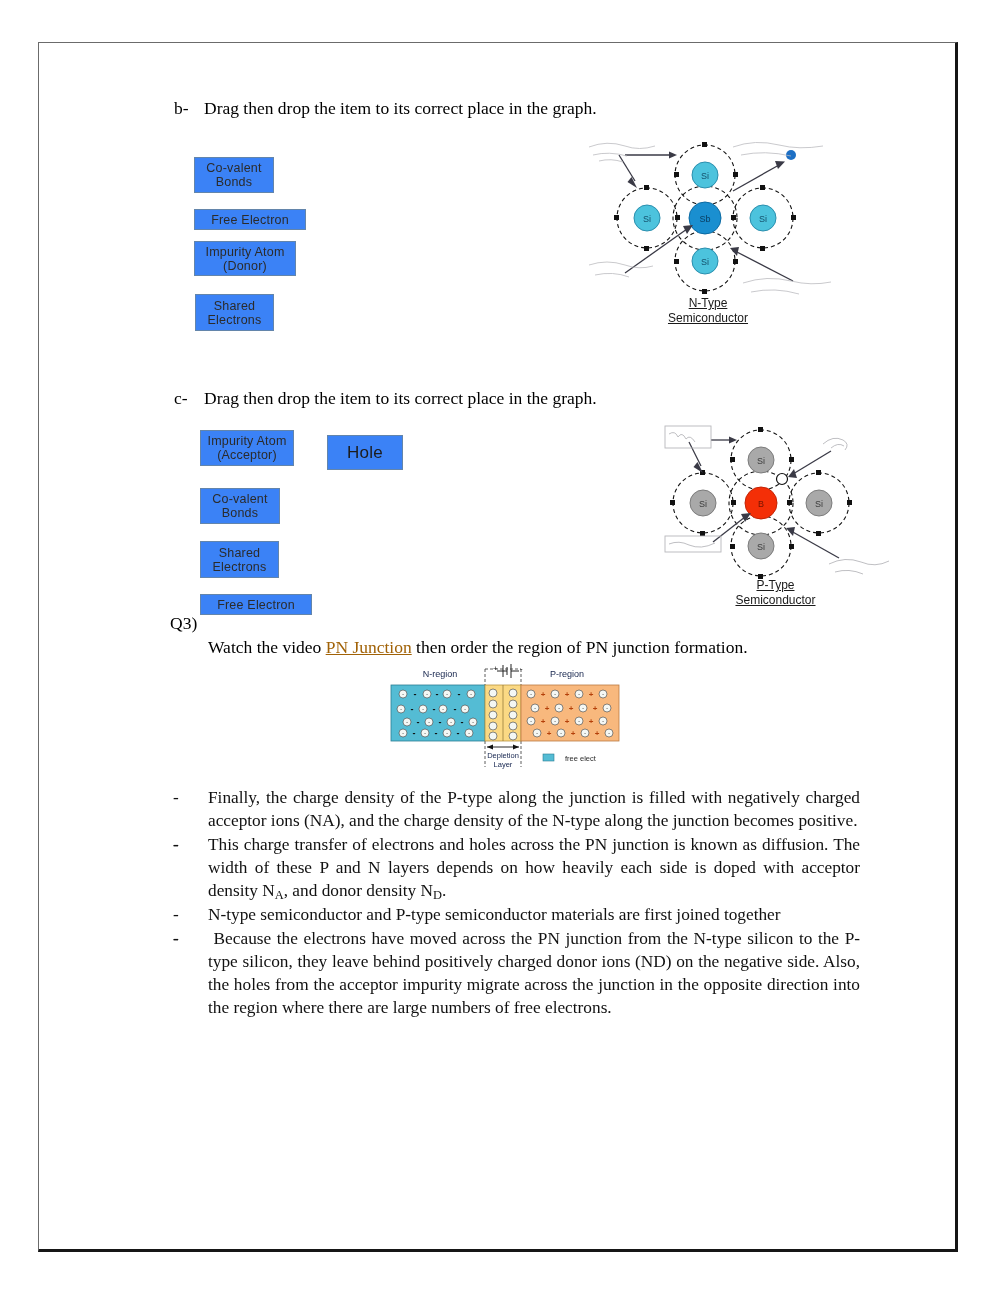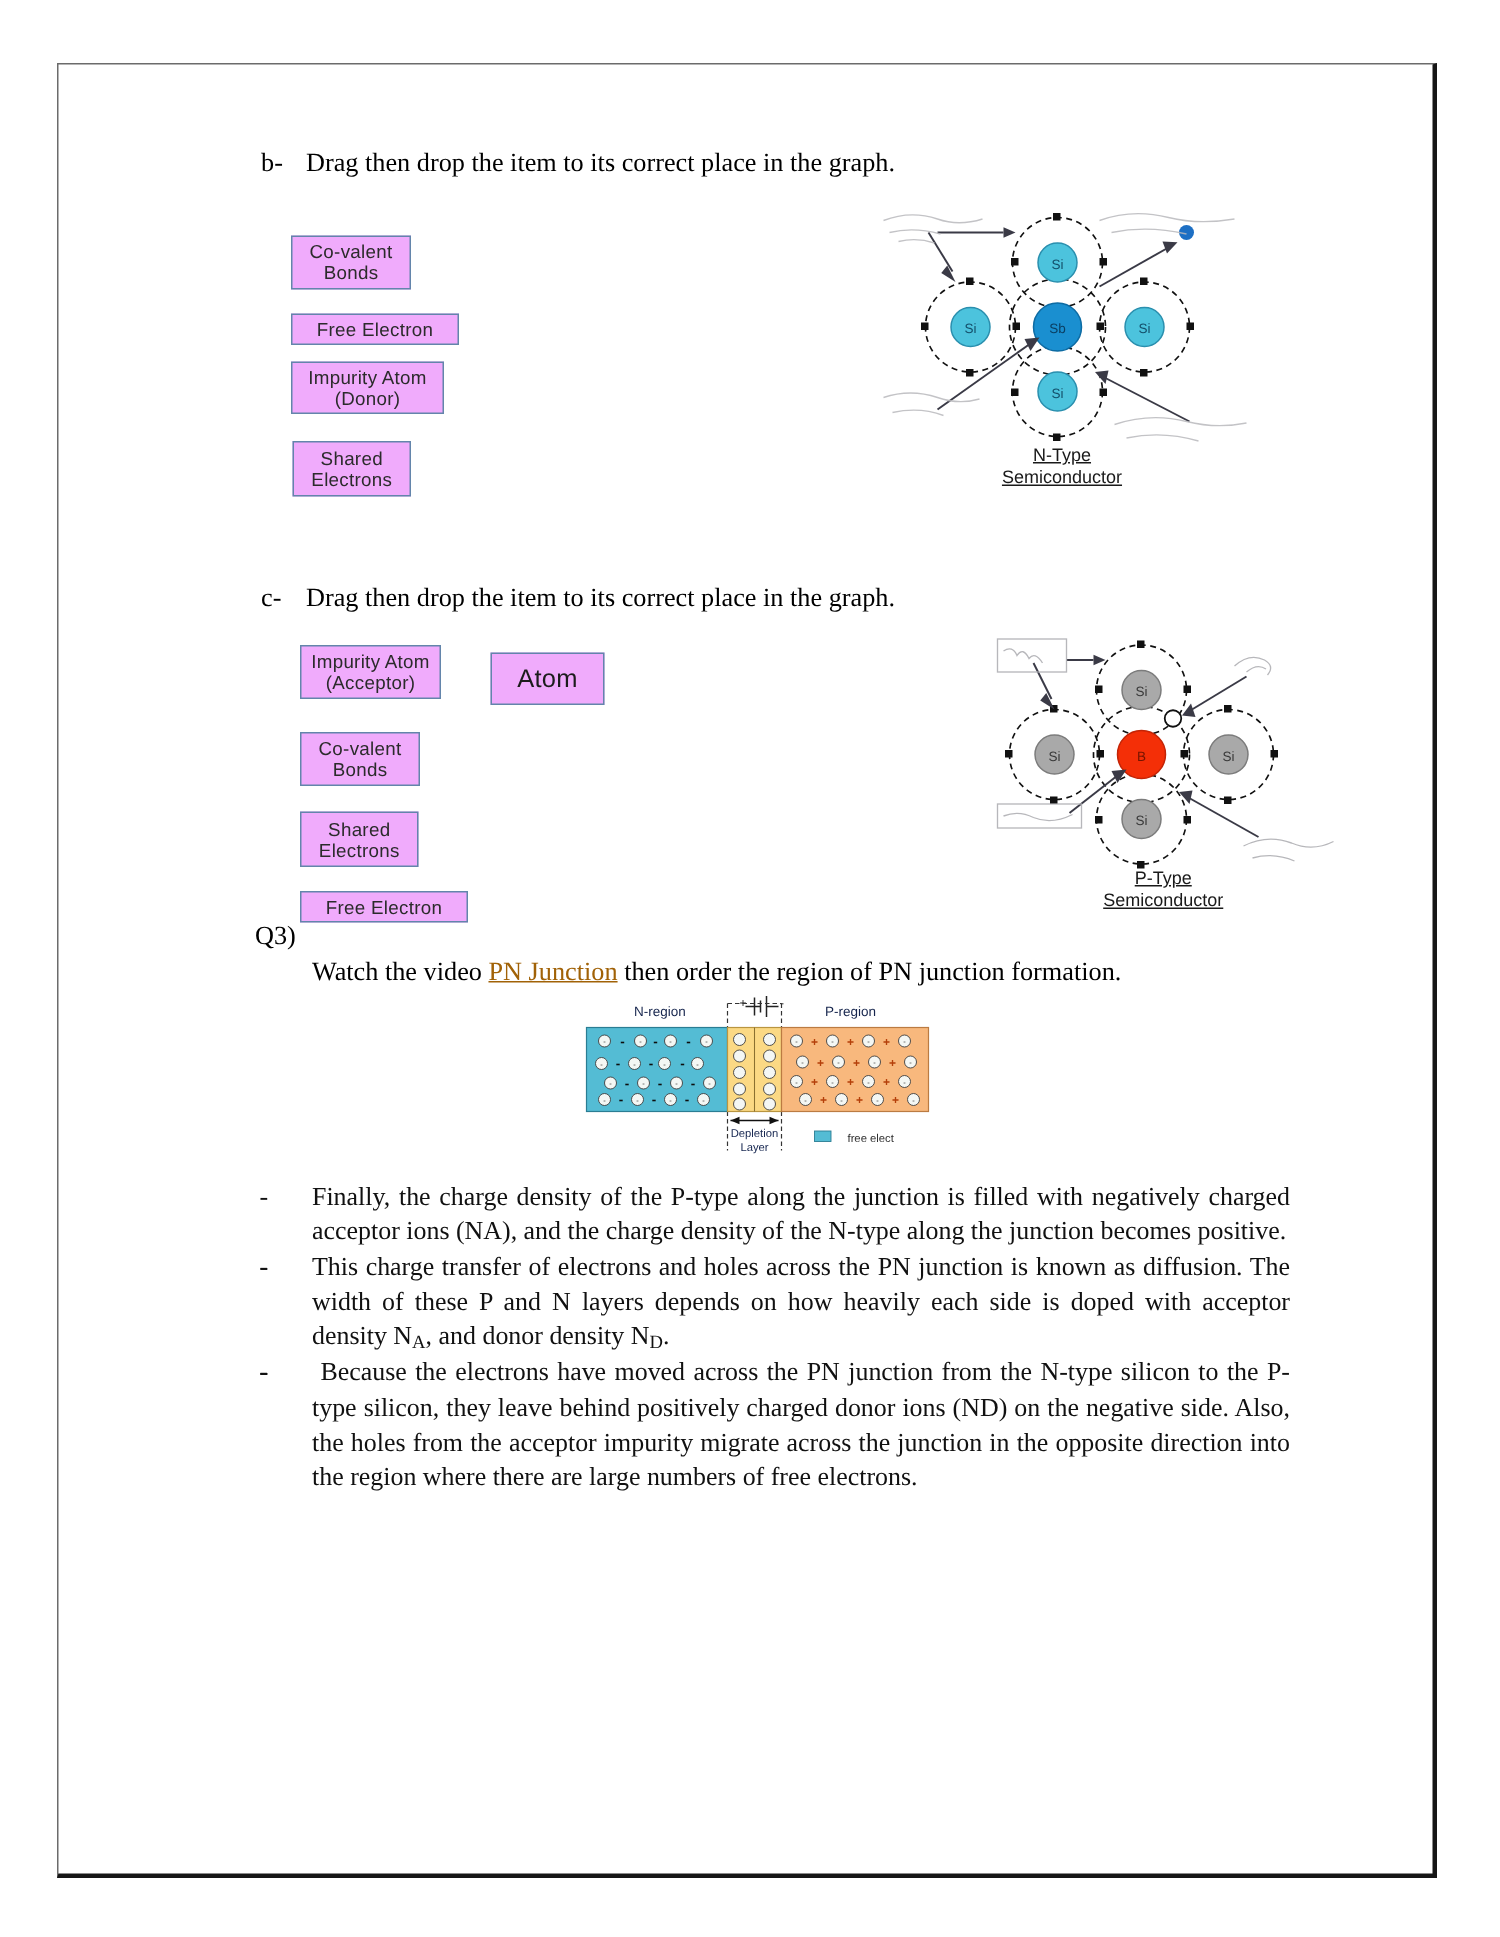--- a/index.html
+++ b/index.html
@@ -43,21 +43,21 @@
     position: absolute;
     font-family: "Liberation Serif", serif;
     font-size: 17.5px;
   }
 
   
   .chip {
     position: absolute;
     box-sizing: border-box;
     border: 1.3px solid #6385ab;
-    background: #f0abfc;
+    background: #3b82f6;
     font-family: "Liberation Sans", sans-serif;
     font-size: 12.5px;
     color: #2b2b2b;
     line-height: 1.12;
     text-align: center;
     display: flex;
     flex-direction: column;
     align-items: center;
     justify-content: center;
     letter-spacing: 0.2px;
@@ -230,21 +230,21 @@
 </div>
 
 <div class="q-marker" style="left:174px; top:388px;">c-</div>
 <div class="q-line" style="left:204px; top:388px;">Drag then drop the item to its correct place in the graph.</div>
 
 <div class="chip" style="left:200px; top:430px; width:94px; height:36px;">
   <div>Impurity Atom</div>
   <div>(Acceptor)</div>
 </div>
 <div class="chip big" style="left:327px; top:435px; width:76px; height:35px;">
-  <div>Atom</div>
+  <div>Hole</div>
 </div>
 <div class="chip" style="left:200px; top:488px; width:80px; height:36px;">
   <div>Co-valent</div>
   <div>Bonds</div>
 </div>
 <div class="chip" style="left:200px; top:541px; width:79px; height:37px;">
   <div>Shared</div>
   <div>Electrons</div>
 </div>
 <div class="chip" style="left:200px; top:594px; width:112px; height:21px;">
@@ -484,16 +484,16 @@
 
     <rect x="158" y="91" width="11" height="7" fill="#54bcd4" stroke="#2a7d93" stroke-width="0.6"></rect>
     <text x="180" y="98" font-family="Liberation Sans, sans-serif" font-size="7.5" fill="#2c2c2c">free elect</text>
   </svg>
 </div>
 
 <div id="steps-list">
   <div class="step jst"><span class="dash">-</span><span>Finally, the charge density of the P-type along the junction is filled with negatively charged acceptor ions (NA), and the charge density of the N-type along the junction becomes positive.</span></div>
   <div class="step jst"><span class="dash">-</span></div>
   <div class="step jst"><span class="dash">-</span><span>This charge transfer of electrons and holes across the PN junction is known as diffusion. The width of these P and N layers depends on how heavily each side is doped with acceptor density N<sub>A</sub>, and donor density N<sub>D</sub>.</span></div>
-  <div class="step jst-none"><span class="dash">-</span></div>
+  <div class="step jst-none"><span class="dash">-</span><span>N-type semiconductor and P-type semiconductor materials are first joined together</span></div>
   <div class="step jst"><span class="dash">-</span></div>
   <div class="step jst"><span class="dash">-</span><span>&nbsp;Because the electrons have moved across the PN junction from the N-type silicon to the P-type silicon, they leave behind positively charged donor ions (ND) on the negative side. Also, the holes from the acceptor impurity migrate across the junction in the opposite direction into the region where there are large numbers of free electrons.</span></div>
 </div>
 
 </body></html>

